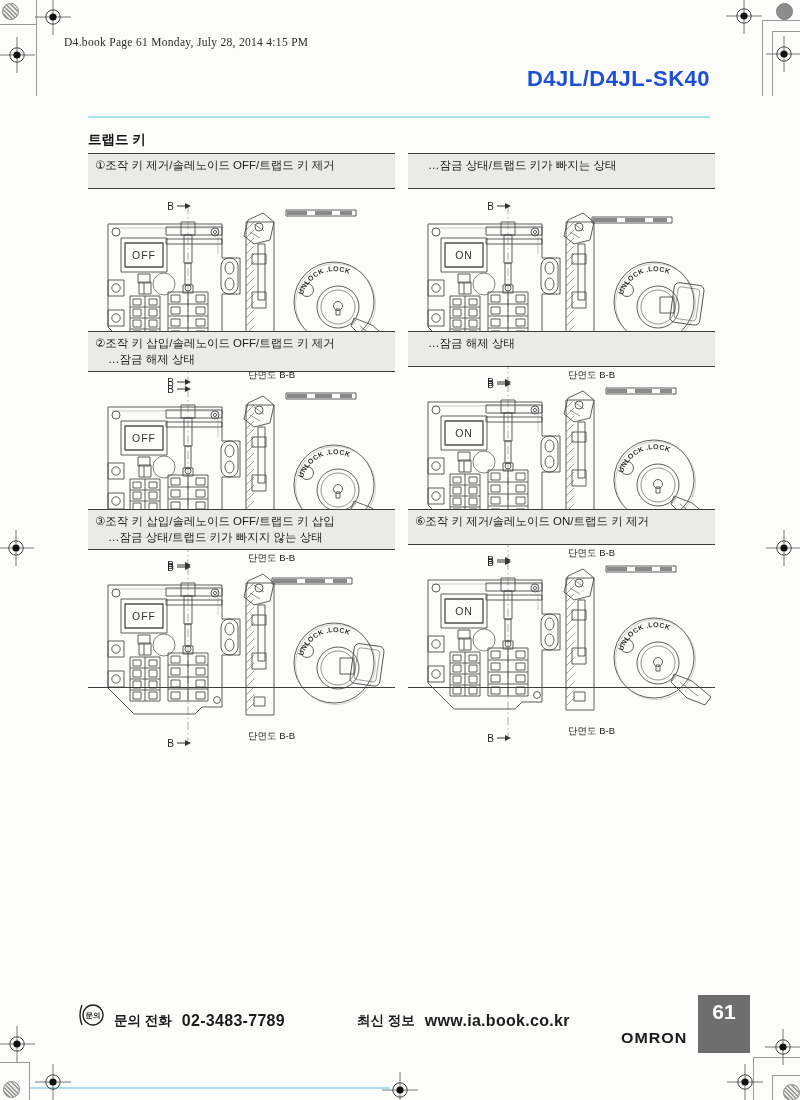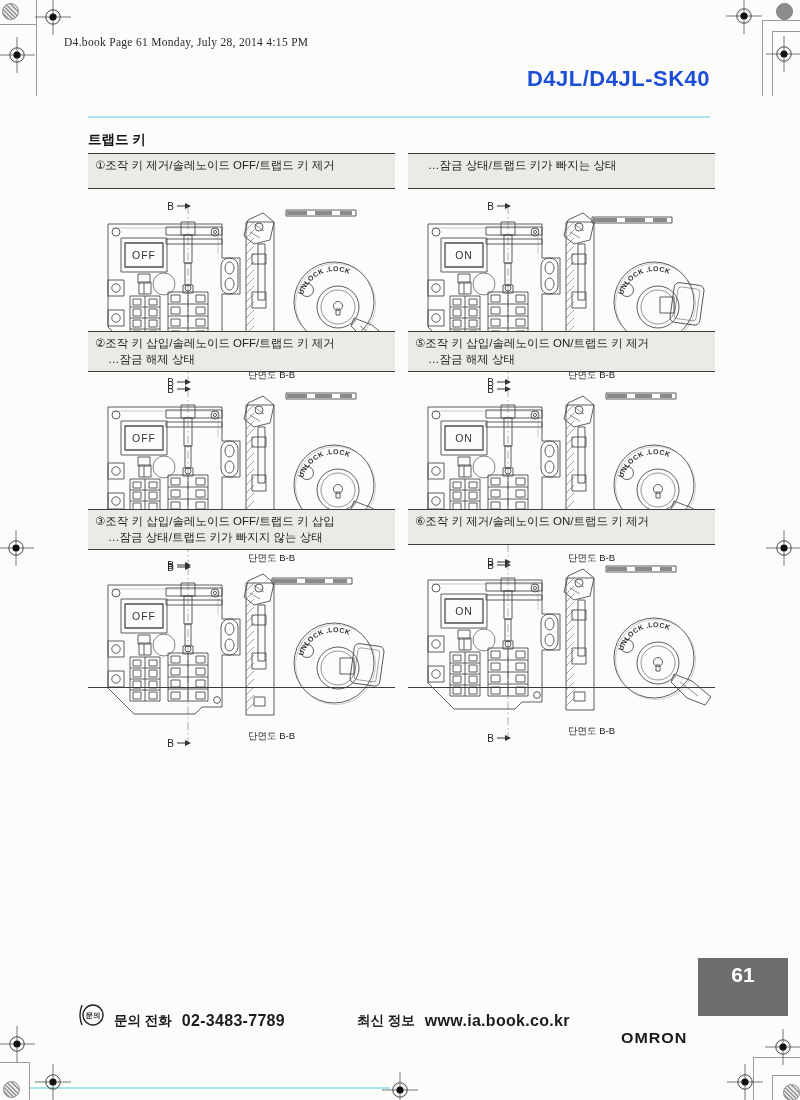--- a/index.html
+++ b/index.html
@@ -47,21 +47,21 @@
   .footer { position:absolute; left:76px; top:1000px; display:flex; align-items:flex-end; }
   .footer .lbl { font-size:13.5px; font-weight:bold; margin-left:8px; }
   .footer .big { font-size:16px; font-weight:bold; margin-left:10px; letter-spacing:0.3px; }
   .footer .gap { margin-left:72px; }
   .omron-logo {
     position:absolute; left:621px; top:1029px;
     font-size:16px; font-weight:900; letter-spacing:1px; color:#1a1a1a;
     transform:scaleY(0.92);
   }
   .page-box {
-    position:absolute; left:698px; top:958px; width:90px; height:58px;
+    position:absolute; left:698px; top:995px; width:52px; height:58px;
     background:#6e6e6e; color:#fff; text-align:center;
     font-size:21px; font-weight:bold; padding-top:5px;
   }
 </style>
 </head>
 <body>
 
 <div>
   <div class="dotcircle dot-hatch" style="left:2px; top:3px;"></div>
   <div class="cornerline" style="left:36px; top:0; width:1px; height:96px;"></div>
@@ -603,21 +603,20 @@
             <polygon points="97,7 103,10 97,13" fill="#333"></polygon>
             <text x="86" y="190" text-anchor="end" font-size="10" fill="#222">B</text>
             <line x1="89" y1="186" x2="97" y2="186" stroke="#333" stroke-width="1"></line>
             <polygon points="97,183 103,186 97,189" fill="#333"></polygon>
             <text x="160" y="182" font-size="9.5" fill="#222">단면도 B-B</text>
             <text x="56" y="63" text-anchor="middle" font-size="10.5" fill="#333" letter-spacing="1">ON</text>
           </svg></div>
       </div>
       <div class="cell">
         <div class="phdr">
-          <div class="l1">⑤조작 키 삽입/솔레노이드 ON/트랩드 키 제거</div>
           <div class="l2">…잠금 해제 상태</div>
         </div>
         <div class="dia-wrap"><svg class="dia-svg" viewBox="0 0 307 196" width="307" height="196">
             <g fill="none" stroke="#4d4d4d" stroke-width="0.9" stroke-linejoin="round">
               <line x1="100" y1="10" x2="100" y2="184" stroke="#8a8a8a" stroke-width="0.7" stroke-dasharray="8 3 1.5 3"></line>
               <path d="M20 28 H134 V62 H152 V98 H134 V150 H114 L107 157 H46 L20 131 Z"></path>
               <path d="M24 32 H130 V58" stroke-width="0.5" stroke="#999"></path>
               <circle cx="28" cy="36" r="4"></circle>
               <circle cx="127" cy="36" r="4"></circle>
               <circle cx="127" cy="36" r="1.6"></circle>

